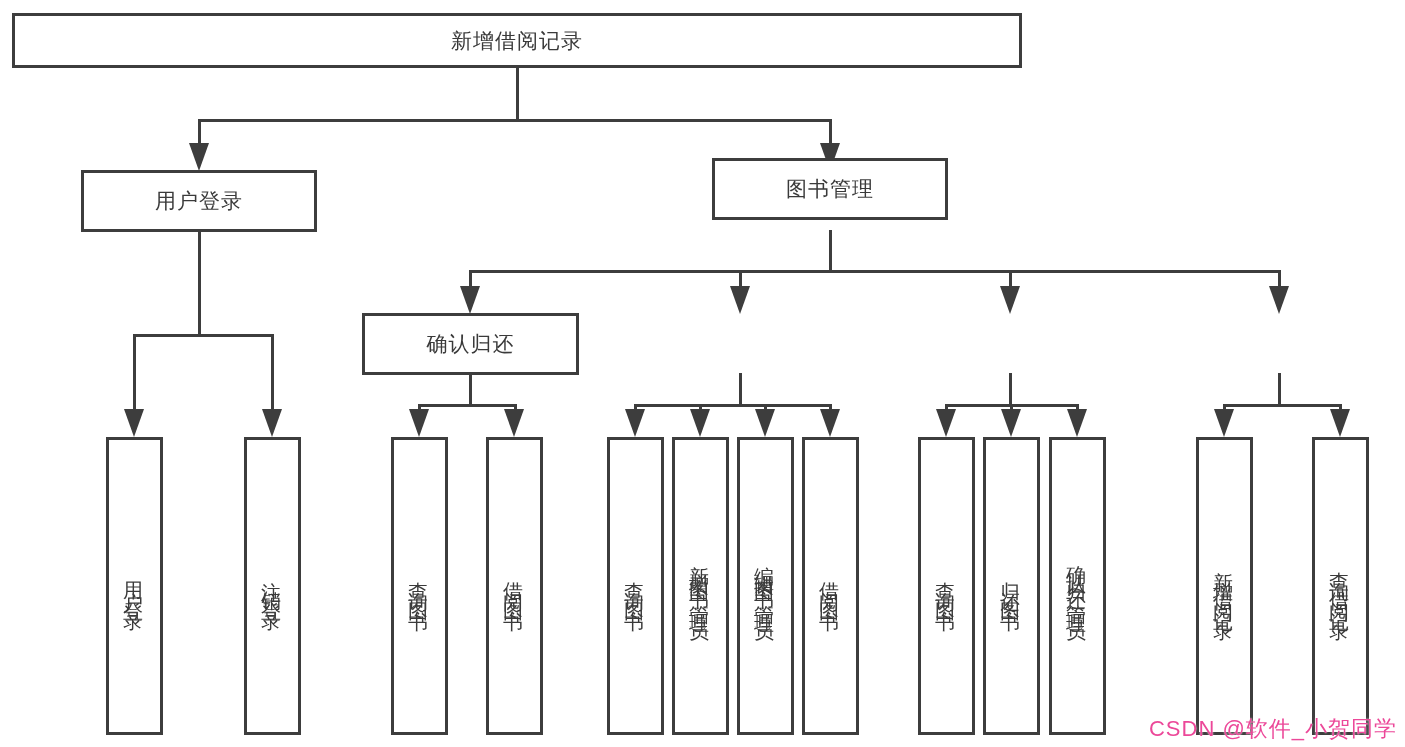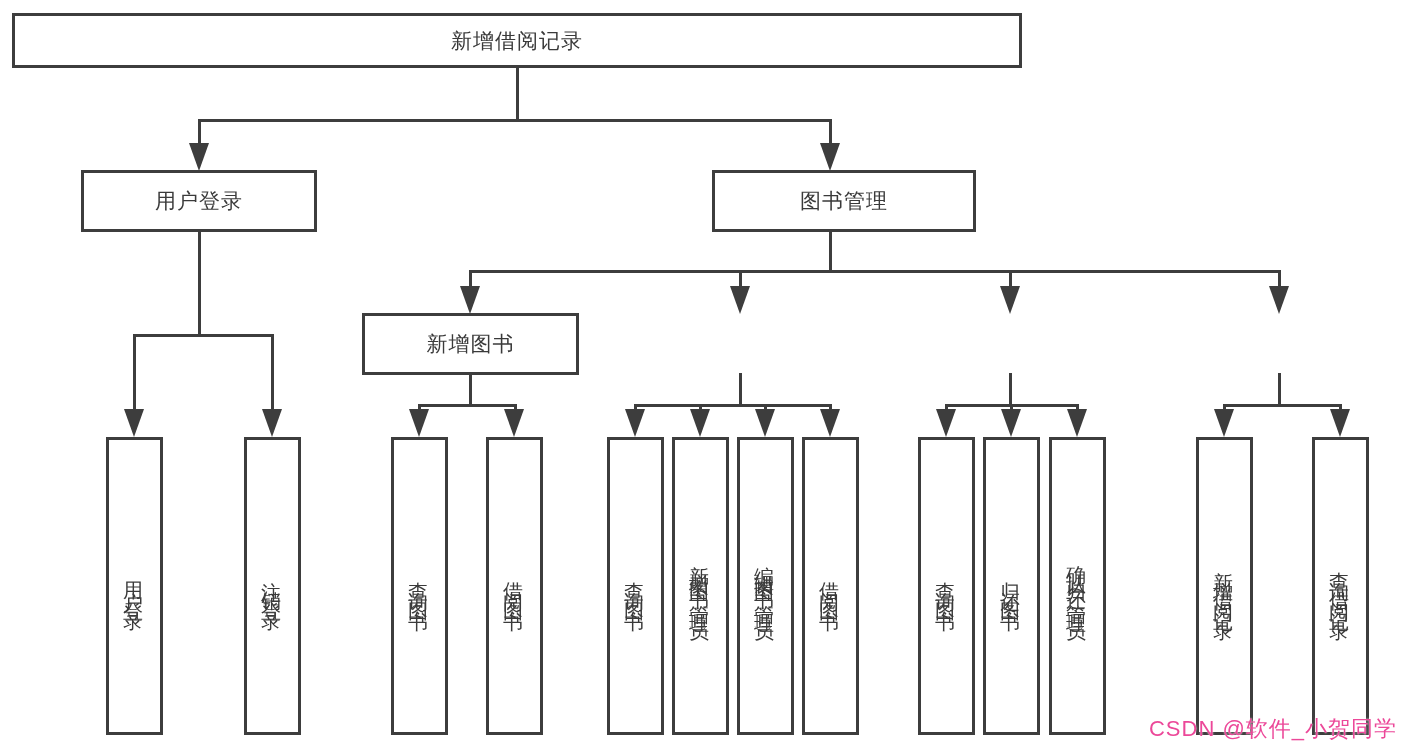--- a/index.html
+++ b/index.html
@@ -71,41 +71,41 @@
   <div class="box" style="left:12px; top:13px; width:1010px; height:55px;">新增借阅记录</div>
 
   <div class="vline" style="left:515.5px; top:66px; height:56px;"></div>
   <div class="hline" style="left:197.5px; top:119px; width:634px;"></div>
   <div class="vline" style="left:197.5px; top:119px; height:26px;"></div>
   <div class="arr" style="left:189px; top:143px;"></div>
   <div class="vline" style="left:828.5px; top:119px; height:26px;"></div>
   <div class="arr" style="left:820px; top:143px;"></div>
 
   <div class="box" style="left:81px; top:170px; width:236px; height:62px;">用户登录</div>
-  <div class="box" style="left:712px; top:170px; width:264px; height:62px;">图书管理</div>
+  <div class="box" style="left:712px; top:158px; width:236px; height:62px;">图书管理</div>
 
   <div class="vline" style="left:197.5px; top:231px; height:106px;"></div>
   <div class="hline" style="left:132.5px; top:334px; width:141px;"></div>
   <div class="vline" style="left:132.5px; top:334px; height:76px;"></div>
   <div class="arr" style="left:124px; top:409px;"></div>
   <div class="vline" style="left:270.5px; top:334px; height:76px;"></div>
   <div class="arr" style="left:262px; top:409px;"></div>
 
   <div class="vline" style="left:828.5px; top:230px; height:43px;"></div>
   <div class="hline" style="left:468.5px; top:270px; width:812px;"></div>
   <div class="vline" style="left:468.5px; top:270px; height:18px;"></div>
   <div class="arr" style="left:460px; top:286px;"></div>
   <div class="vline" style="left:738.5px; top:270px; height:18px;"></div>
   <div class="arr" style="left:730px; top:286px;"></div>
   <div class="vline" style="left:1008.5px; top:270px; height:18px;"></div>
   <div class="arr" style="left:1000px; top:286px;"></div>
   <div class="vline" style="left:1277.5px; top:270px; height:18px;"></div>
   <div class="arr" style="left:1269px; top:286px;"></div>
 
-  <div class="box" style="left:362px; top:313px; width:217px; height:62px;">新增图书</div>
+  <div class="box" style="left:362px; top:313px; width:217px; height:62px;">确认归还</div>
 
   <div class="vline" style="left:468.5px; top:373px; height:34px;"></div>
   <div class="hline" style="left:417.5px; top:404px; width:99px;"></div>
   <div class="vline" style="left:417.5px; top:404px; height:9px;"></div>
   <div class="arr" style="left:409px; top:409px;"></div>
   <div class="vline" style="left:513.5px; top:404px; height:9px;"></div>
   <div class="arr" style="left:504px; top:409px;"></div>
 
   <div class="vline" style="left:738.5px; top:373px; height:34px;"></div>
   <div class="hline" style="left:633.5px; top:404px; width:198px;"></div>

